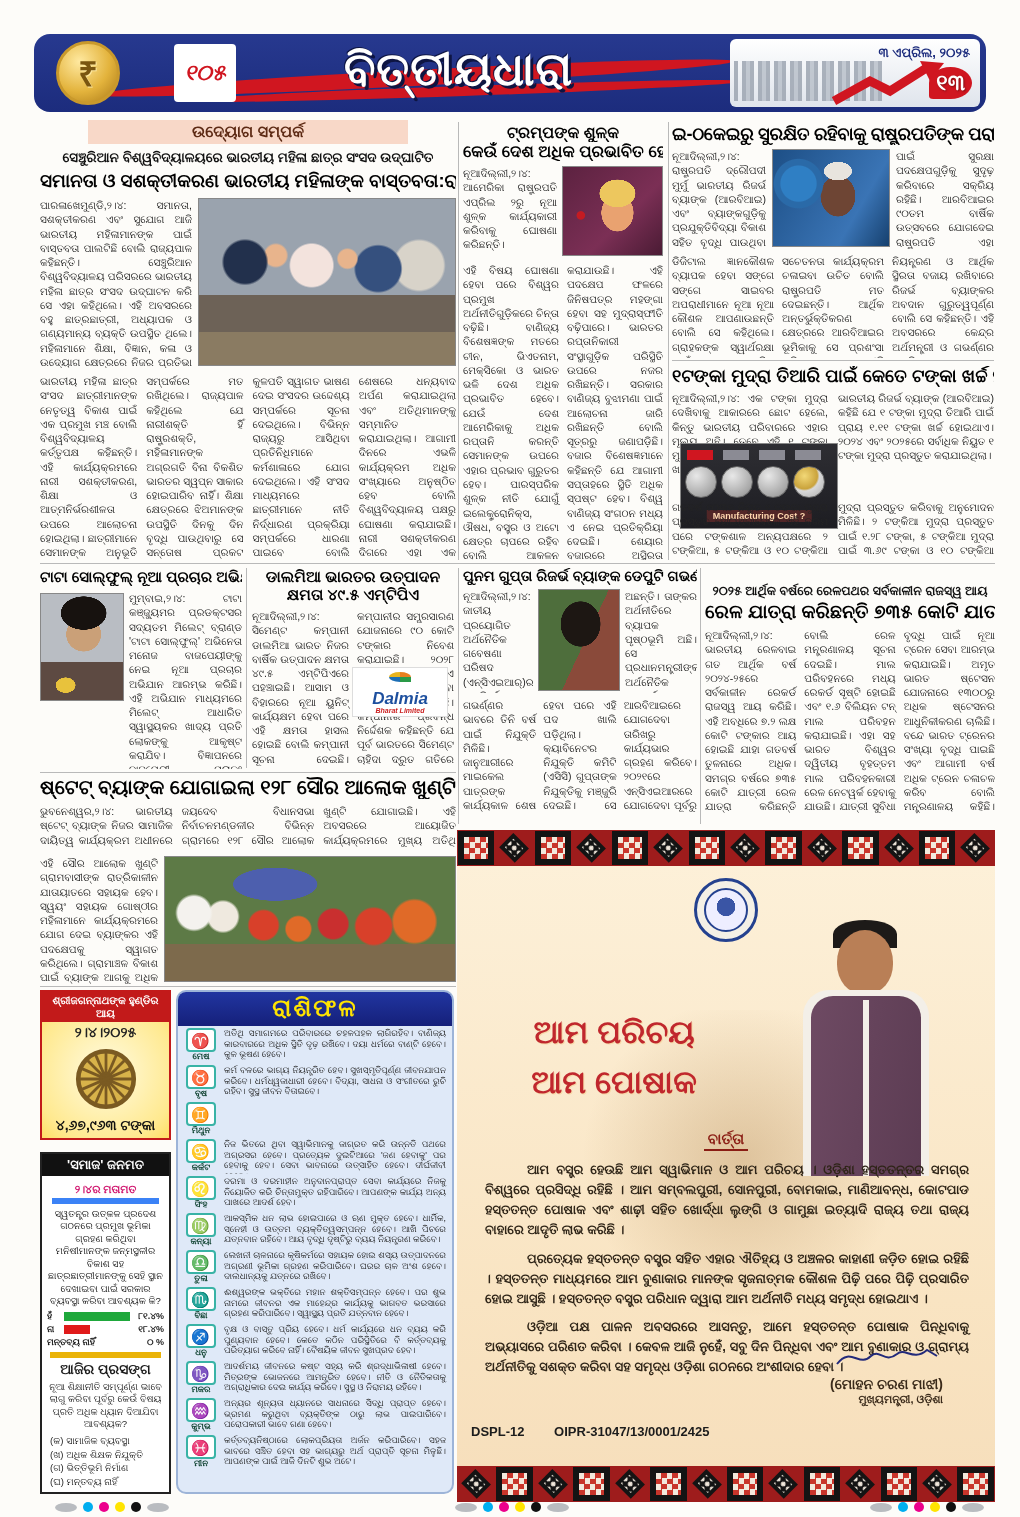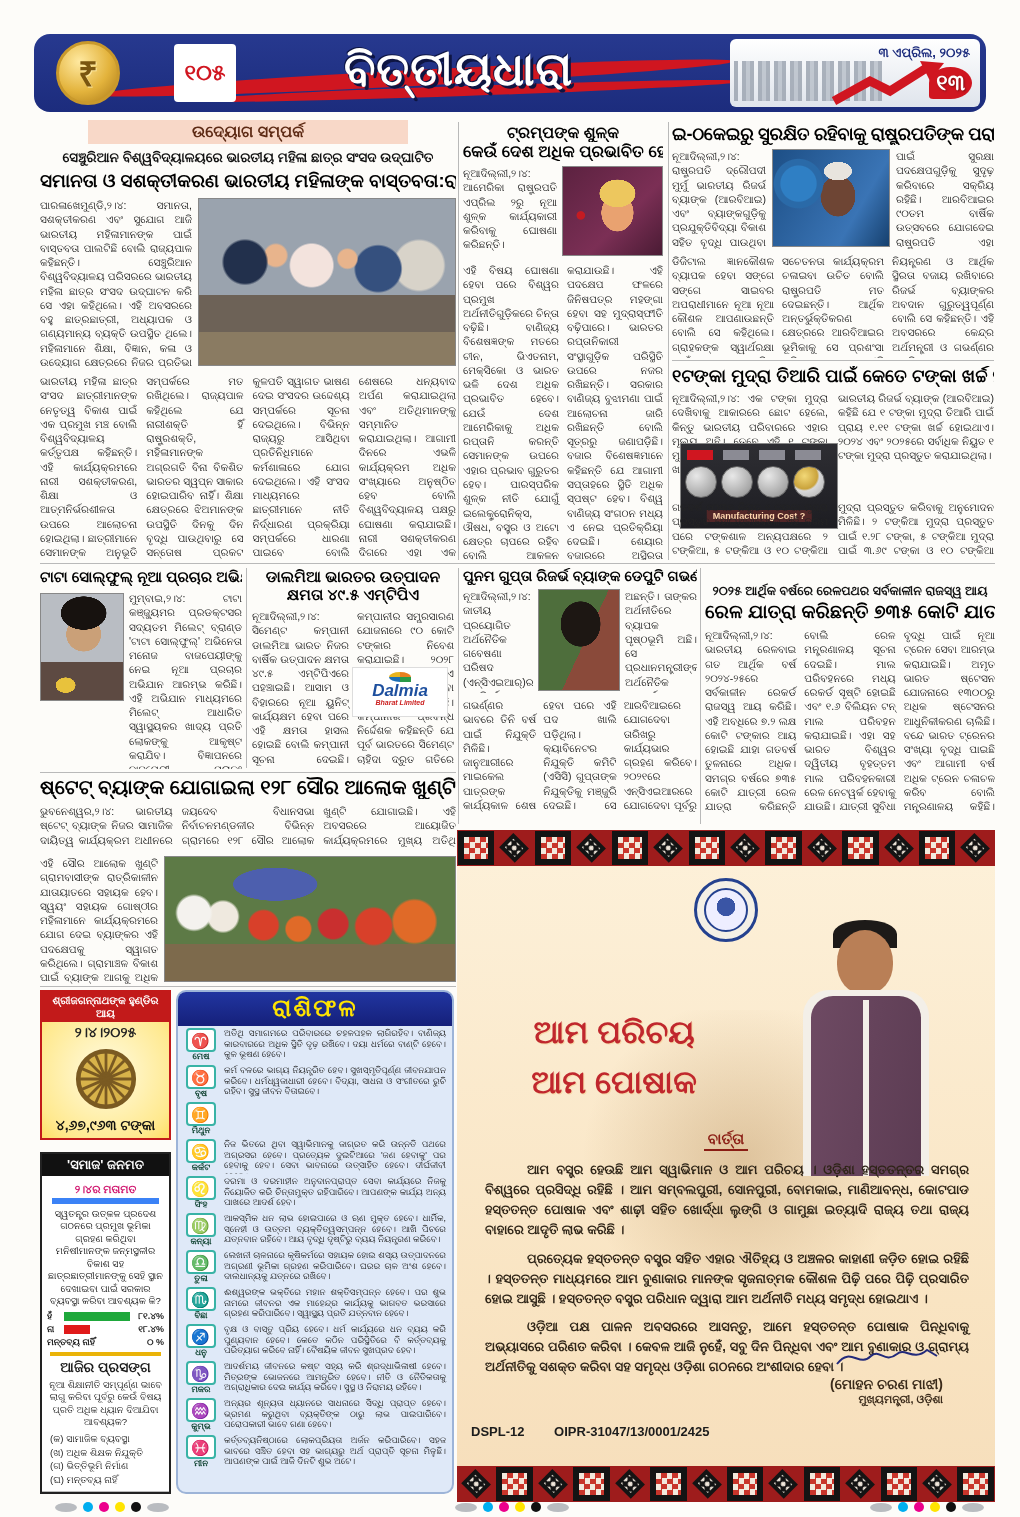--- a/index.html
+++ b/index.html
@@ -27,20 +27,21 @@
     border:3px solid #c9992c;
     display:flex; align-items:center; justify-content:center;
     font-size:34px; font-weight:bold; color:#7a5510;
     text-shadow:1px 1px 0 #ffe9a0;
   }
   .anniv {
     position:absolute; left:140px; top:10px; width:62px; height:58px;
     background:#fff; border-radius:4px;
     display:flex; flex-direction:column; align-items:center; justify-content:center;
     gap:18px;
+    font-style:italic;
   }
   .anniv .tick { width:40px; height:5px; background:#d5dbe6; border-radius:2px; }
   .anniv .num { color:#d01620; font-weight:bold; font-size:22px; line-height:1; }
   .swoosh1 {
     position:absolute; left:60px; top:36px; width:640px; height:16px;
     background:#d01620; border-radius:50%;
     transform:rotate(-3deg);
   }
   .swoosh2 {
     position:absolute; left:150px; top:52px; width:560px; height:10px;
@@ -155,21 +156,21 @@
       linear-gradient(#5d7a46 0 70%, #7d6a4c 70%);
   }
 
   
   .dalmia-box {
     position:absolute; right:6px; top:58px; width:96px; height:50px;
     background:#fff; border:1px solid #ddd; text-align:center; padding-top:4px;
   }
   .dalmia-swoosh { width:22px; height:10px; margin:0 auto;
     background:conic-gradient(#e87f1e 0 25%, #2a9a47 25% 50%, #1d6fb5 50% 75%, #e8b41e 75%); border-radius:50% 50% 0 50%; }
-  .dalmia-name { color:#1d4f9e; font-weight:bold; font-size:17px; font-style:italic; line-height:1; }
+  .dalmia-name { color:#1d4f9e; font-weight:bold; font-size:17px; font-style:italic; line-height:1;margin-top:8px; }
   .dalmia-sub { color:#c22; font-size:7px; font-weight:bold; font-style:italic; }
 
   
   .hundi {
     left:40px; top:990px; width:131px; height:150px;
     border:2px solid #c21a1a;
     background:radial-gradient(circle at 50% 55%, #fffbe2, #ffe98f 70%, #ffd84e);
     text-align:center; overflow:hidden;
   }
   .hundi-head { background:#c21a1a; color:#fff; font-size:10.5px; font-weight:bold; padding:2px 0; }
@@ -182,21 +183,21 @@
     border:2px solid #222; background:#fff; overflow:hidden; text-align:center;
   }
   .jm-head { background:#111; color:#fff; font-size:13px; font-weight:bold; padding:3px 12px; }
   .jm-sub { color:#d0156e; font-size:11px; font-weight:bold; padding:7px 0 2px;
     border-bottom:6px solid #3b82f6; margin:0 10px;font-family:Liberation Serif, serif; }
   .jm-q { font-size:9.6px; line-height:1.3; padding:4px 5px 2px; color:#111; }
   .jm-row { display:flex; align-items:center; font-size:9px; padding:1px 5px; gap:3px; }
   .jm-row .lbl { min-width:14px; text-align:left; font-weight:bold; }
   .jm-bar { height:9px; }
   .jm-pct { margin-left:auto; font-weight:bold; }
-  .jm-topic-head { font-size:14px; font-weight:bold; border-top:4px solid #eab308; margin:3px 8px 0; padding-top:3px; }
+  .jm-topic-head { font-size:14px; font-weight:bold; border-top:6px solid #eab308; margin:3px 8px 0; padding-top:3px; }
   .jm-topic-q { font-size:9.6px; line-height:1.3; padding:3px 6px; }
   .jm-opt { text-align:left; font-size:9.6px; padding:0 8px; line-height:1.45; }
   .jm-foot { font-size:8.6px; line-height:1.3; color:#333; padding:4px 5px 0; border-top:1px solid #bbb; margin-top:4px; }
 
   
   .rashifal {
     left:176px; top:990px; width:278px; height:504px;
     background:#dfe9f8; border:2px solid #9db4d8; border-radius:10px; overflow:hidden;
   }
   .rf-head {

